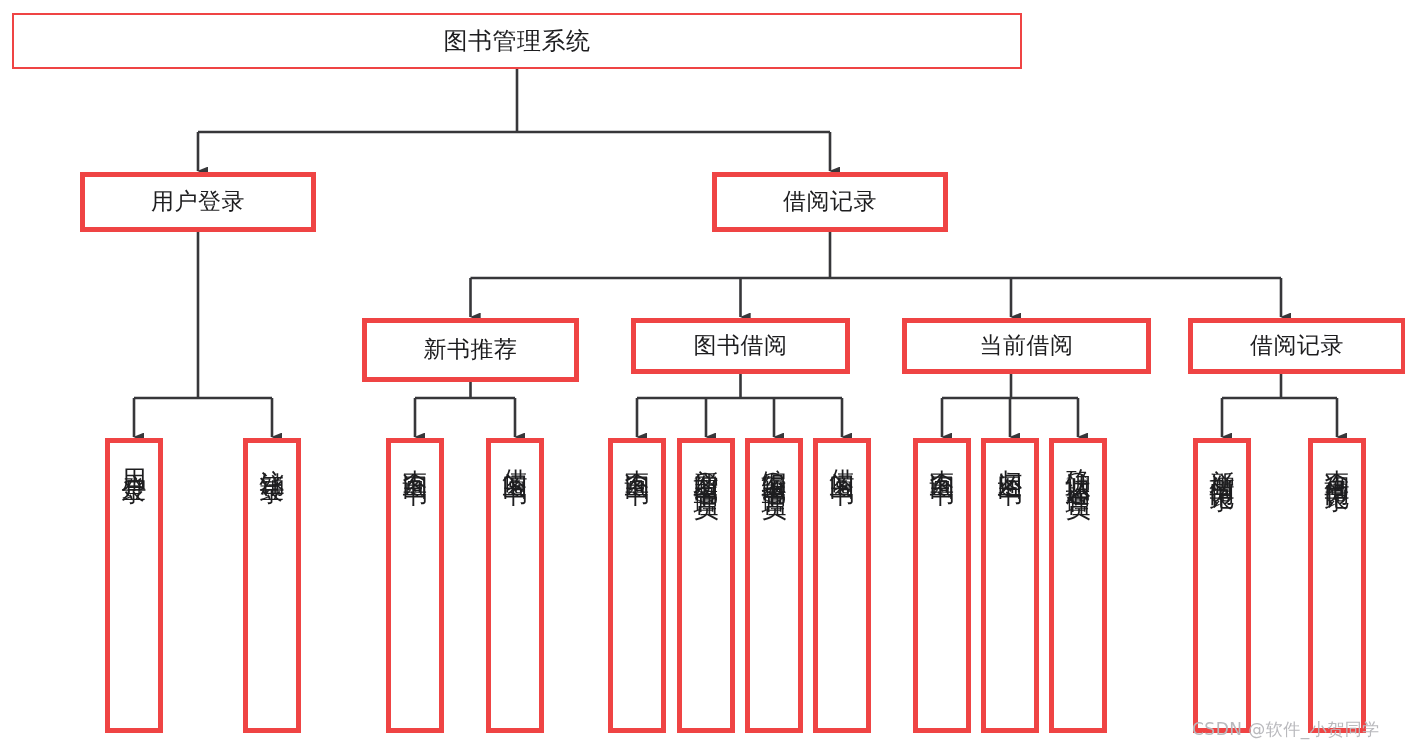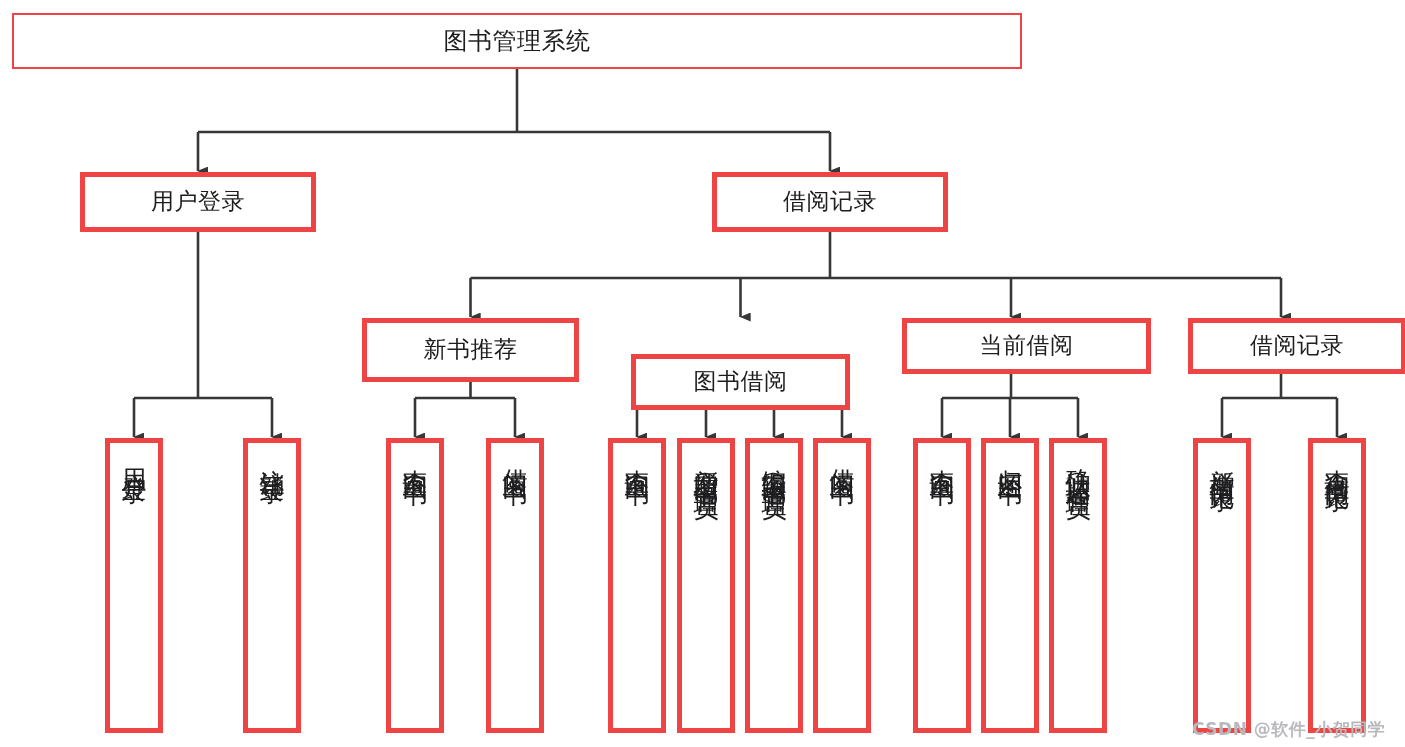--- a/index.html
+++ b/index.html
@@ -64,21 +64,20 @@
     letter-spacing: 4px;
     white-space: pre;
   }
   .watermark {
     position: absolute;
     color: #b9b9bd;
     font-size: 17px;
     letter-spacing: 0.5px;
     white-space: nowrap;
     pointer-events: none;
-    font-weight: bold;
   }
 </style>
 </head>
 <body>
 
 <div id="diagram-root">
   <svg class="connectors" viewBox="0 0 1405 747" xmlns="http://www.w3.org/2000/svg">
     <defs>
       <marker id="arrowhead" markerWidth="9" markerHeight="11" refX="4.5" refY="10.2" orient="auto" markerUnits="userSpaceOnUse">
         <polygon points="0,0 9,0 4.5,11" fill="#37373a"></polygon>
@@ -126,21 +125,21 @@
       </div>
       <div class="node horiz" style="left: 80px; top: 172px; width: 236px; height: 60px;">
         <span class="node-label">用户登录</span>
       </div>
       <div class="node horiz" style="left: 712px; top: 172px; width: 236px; height: 60px;">
         <span class="node-label">借阅记录</span>
       </div>
       <div class="node horiz" style="left: 362px; top: 318px; width: 217px; height: 64px;">
         <span class="node-label">新书推荐</span>
       </div>
-      <div class="node horiz" style="left: 631px; top: 318px; width: 219px; height: 56px; margin-top: 36px;">
+      <div class="node horiz" style="left: 631px; top: 318px; width: 219px; height: 56px;">
         <span class="node-label">图书借阅</span>
       </div>
       <div class="node horiz" style="left: 902px; top: 318px; width: 249px; height: 56px;">
         <span class="node-label">当前借阅</span>
       </div>
       <div class="node horiz" style="left: 1172px; top: 318px; width: 218px; height: 56px; margin-left: 16px;">
         <span class="node-label">借阅记录</span>
       </div>
       <div class="node vert" style="left: 105px; top: 438px; width: 58px; height: 295px;">
         <span class="node-label">用户登录</span>

